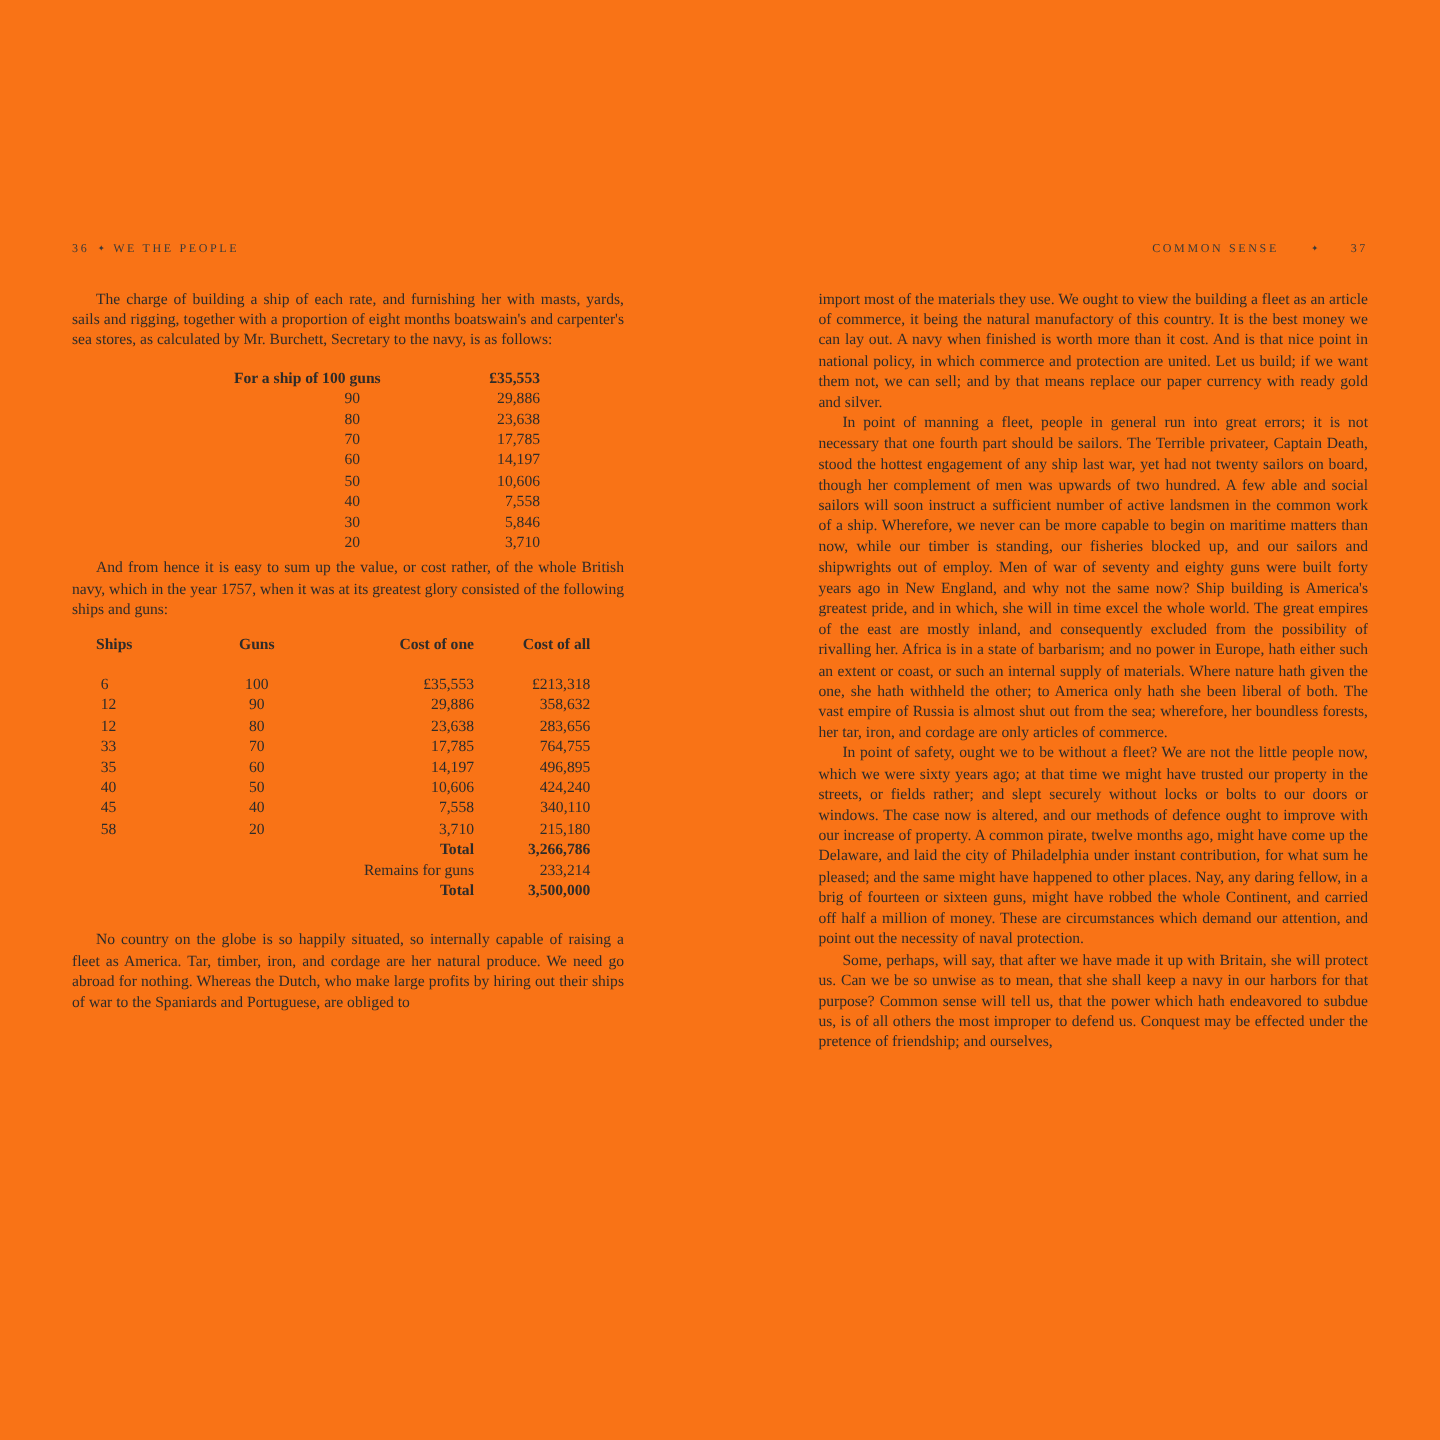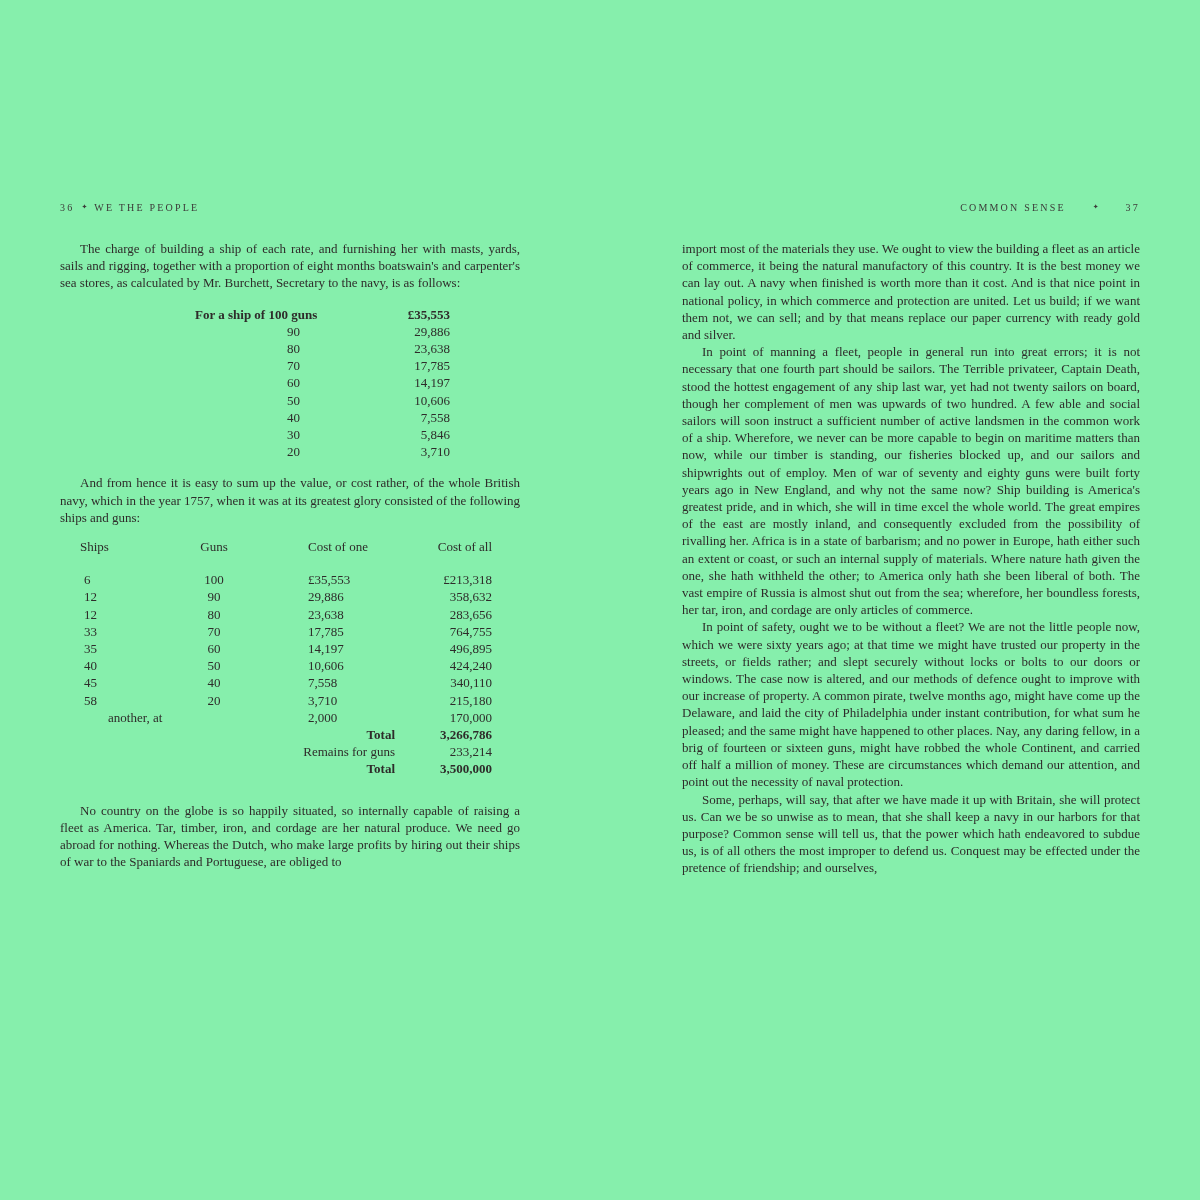--- a/index.html
+++ b/index.html
@@ -1,20 +1,20 @@
 <!DOCTYPE html>
 <html><head>
 <meta charset="utf-8">
 <style>
   html, body { margin: 0; padding: 0; background: #ffffff; }
   .page {
     position: relative;
     width: 1200px;
     height: 1200px;
-    background: #86efac;
+    background: #f97316;
     overflow: hidden;
     font-family: "Liberation Serif", serif;
     color: #2e2c2a;
   }
   .col {
     position: absolute;
     top: 202px;
     width: 460px;
     font-size: 13px;
     line-height: 17.2px;
@@ -33,34 +33,34 @@
     margin-bottom: 26px;
     text-align: left;
   }
   .running-head.right { justify-content: flex-end; gap: 20px; }
   .orn { font-size: 7px; margin: 0 7px; position: relative; top: -1px; letter-spacing: 0; }
 
   .para { margin: 0; }
   .para.indent { text-indent: 20px; }
 
   
-  .table1 { margin: 14px 0 14px 135px; width: 255px; }
+  .table1 { margin: 14px 0 4px 135px; width: 255px; }
   .t1-row { display: flex; }
   .t1-row.first { justify-content: space-between; font-weight: bold; }
   .t1-guns { width: 105px; text-align: right; }
   .t1-cost { width: 150px; text-align: right; }
 
   
   .table2 { margin: 12px 0 24px 0; width: 432px; }
   .t2-row { display: flex; line-height: 17.2px; }
-  .t2-head { font-weight: normal; margin-bottom: 16px; }
+  .t2-head { font-weight: bold; margin-bottom: 16px; }
   .t2-c1 { width: 60px; padding-left: 24px; box-sizing: border-box; text-align: left; }
   .t2-head .t2-c1 { padding-left: 20px; }
   .t2-c2 { width: 188px; text-align: center; }
-  .t2-c3 { width: 87px; }
+  .t2-c3 { width: 87px; text-align: right; }
   .t2-c4 { width: 97px; text-align: right; }
   .t2-sloops1 { width: 432px; text-align: left; }
   .t2-sloops2 { width: 248px; padding-left: 48px; box-sizing: border-box; text-align: left; }
   .t2-lab { width: 335px; text-align: right; }
   .bold { font-weight: bold; }
 </style>
 </head>
 <body>
 
 <div class="page">
@@ -164,25 +164,20 @@
           <span class="t2-c3">7,558</span>
           <span class="t2-c4">340,110</span>
         </div>
       <div class="t2-row">
           <span class="t2-c1">58</span>
           <span class="t2-c2">20</span>
           <span class="t2-c3">3,710</span>
           <span class="t2-c4">215,180</span>
         </div>
       <div class="t2-row">
-        <span class="t2-sloops2">another, at</span>
-        <span class="t2-c3">2,000</span>
-        <span class="t2-c4">170,000</span>
-      </div>
-      <div class="t2-row">
         <span class="t2-lab bold">Total</span>
         <span class="t2-c4 bold">3,266,786</span>
       </div>
       <div class="t2-row">
         <span class="t2-lab">Remains for guns</span>
         <span class="t2-c4">233,214</span>
       </div>
       <div class="t2-row">
         <span class="t2-lab bold">Total</span>
         <span class="t2-c4 bold">3,500,000</span>

